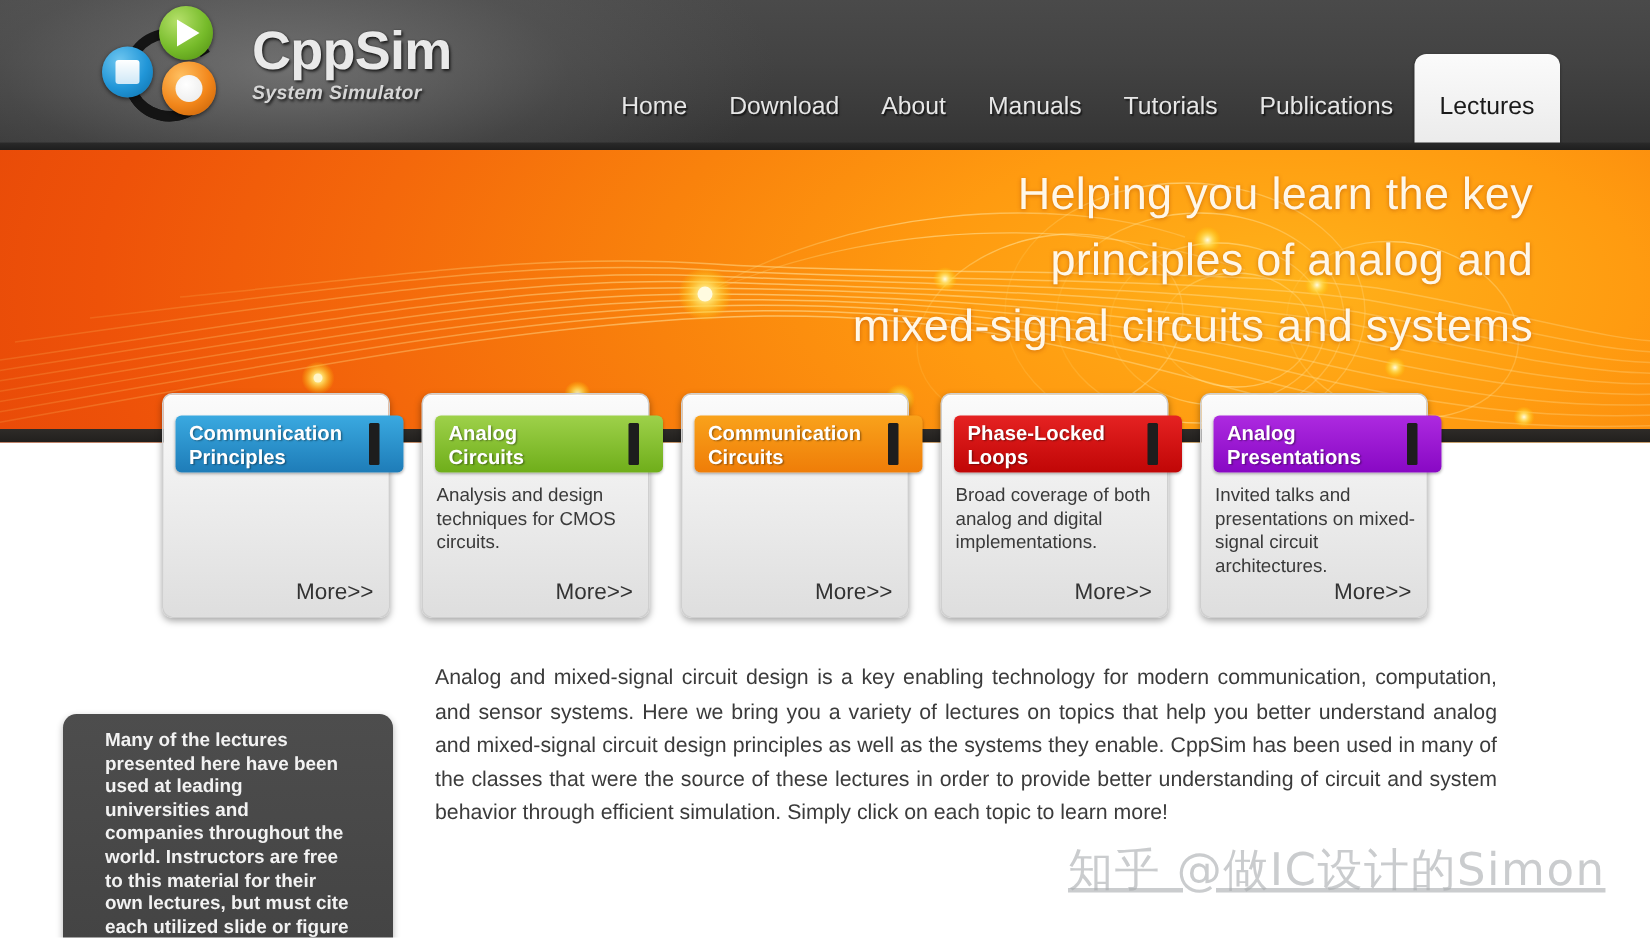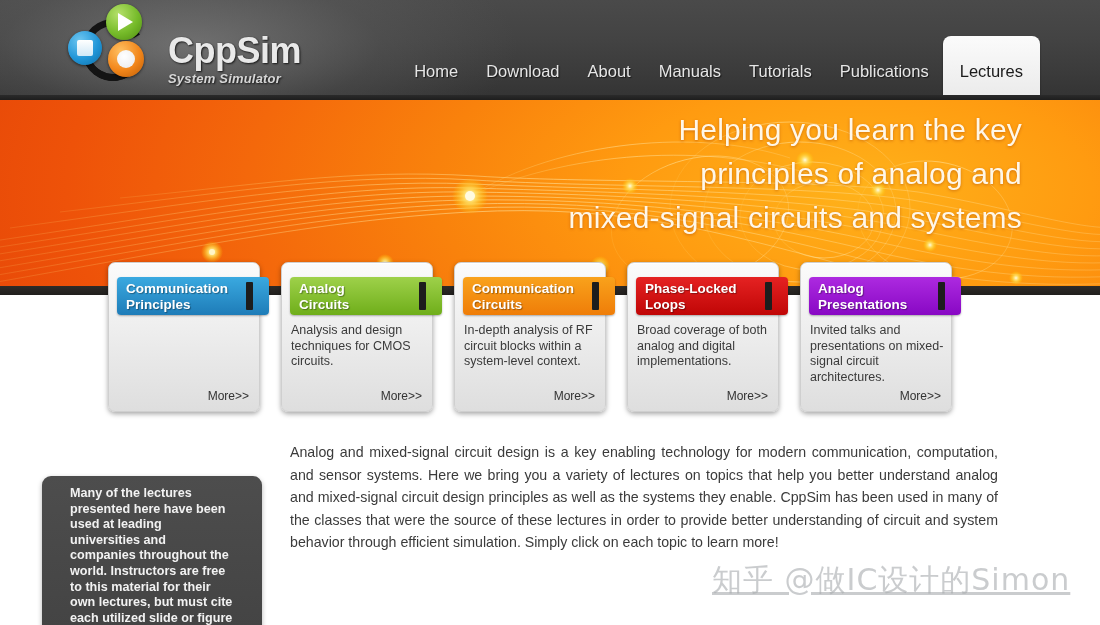--- a/index.html
+++ b/index.html
@@ -45,21 +45,21 @@
       background:radial-gradient(circle at 35% 28%, #b5e06a 0%, #76bb2a 55%, #4e8c10 100%);
       box-shadow:0 1px 3px rgba(0,0,0,.6);}
   .dot-green i{position:absolute;left:12px;top:9px;width:0;height:0;display:block;
       border-left:15px solid #ffffff;border-top:9px solid transparent;border-bottom:9px solid transparent;}
   .dot-orange { width:36px;height:36px; left:40px; top:36px;
       background:radial-gradient(circle at 35% 28%, #ffc061 0%, #f2861a 55%, #bf5c05 100%);
       box-shadow:0 1px 3px rgba(0,0,0,.6);}
   .dot-orange i{position:absolute;left:9px;top:9px;width:18px;height:18px;border-radius:50%;
       background:radial-gradient(circle at 40% 35%,#ffffff,#e9e9e9);display:block;}
 
-  .logo-text { position:absolute; left:108px; top:32px; }
+  .logo-text { position:absolute; left:108px; top:15px; }
   .logo-title { font-size:36px; font-weight:bold; color:#e9e9e9; letter-spacing:-0.5px;
                 text-shadow:1px 1px 2px rgba(0,0,0,.7), 0 0 1px rgba(0,0,0,.5); line-height:38px;}
   .logo-sub { font-size:13px; font-style:italic; font-weight:bold; color:#d6d6d6;
               letter-spacing:0.2px; text-shadow:1px 1px 2px rgba(0,0,0,.75); margin-top:1px;}
 
   
   .nav { position:absolute; right:60px; top:36px; display:flex; align-items:center; gap:0px;}
   .nav-item { color:#e6e6e6; font-size:16.5px; padding:7px 14px; cursor:pointer;
               text-shadow:1px 1px 1px rgba(0,0,0,.6); white-space:nowrap;}
   .nav-item.active { background:linear-gradient(180deg,#fbfbfb,#e8e8e8); color:#1b1b1b;
@@ -86,21 +86,21 @@
     box-shadow:0 2px 5px rgba(0,0,0,.35), inset 0 1px 0 #ffffff;
     cursor:pointer;}
   .card-head { position:absolute; left:8px; top:14px; width:152px; height:38px;
     border-radius:4px; padding:4px 0 0 9px; color:#ffffff; font-weight:bold; font-size:13.5px;
     line-height:15.5px; text-shadow:1px 1px 1px rgba(0,0,0,.35);
     box-shadow:0 1px 2px rgba(0,0,0,.3); overflow:hidden;}
   .card-head .bar { position:absolute; right:16px; top:5px; width:7px; height:28px;
     background:#1d1d1d; border-radius:1px; }
   .card-desc { position:absolute; left:9px; top:60px; width:136px; font-size:12.5px;
     color:#3a3a3a; line-height:15.5px; }
-  .card-more { position:absolute; right:10px; bottom:8px; font-size:12px; color:#333; }
+  .card-more { position:absolute; right:10px; bottom:8px; font-size:15px; color:#333; }
 
   
   .note-box { position:absolute; left:42px; top:440px; width:220px; height:184px;
     background:linear-gradient(180deg,#4d4d4d,#424242); border-radius:9px;
     padding:10px 28px; color:#f2f2f2; font-size:12.6px; line-height:15.6px;
     font-weight:bold; box-shadow:0 2px 5px rgba(0,0,0,.3);margin-top:36px;}
   .body-text { position:absolute; left:290px; top:441px; width:708px;
     font-size:14.2px; line-height:22.5px; color:#3b3b3b; text-align:justify; }
 
   .watermark { position:absolute; left:712px; top:560px; font-size:30px;
@@ -221,21 +221,20 @@
     <div class="card-desc">Analysis and design techniques for CMOS circuits.</div>
     <div class="card-more">More&gt;&gt;</div>
   </div>
 
   <div class="card" style="left:454px">
     <div class="card-head" style="background:linear-gradient(180deg,#f9a21b,#ef7d08)">
       <span>Communication</span><br>
       <span>Circuits</span>
       <span class="bar"></span>
     </div>
-    <div class="card-desc">In-depth analysis of RF circuit blocks within a system-level context.</div>
     <div class="card-more">More&gt;&gt;</div>
   </div>
 
   <div class="card" style="left:627px">
     <div class="card-head" style="background:linear-gradient(180deg,#e52222,#c00606)">
       <span>Phase-Locked</span><br>
       <span>Loops</span>
       <span class="bar"></span>
     </div>
     <div class="card-desc">Broad coverage of both analog and digital implementations.</div>

